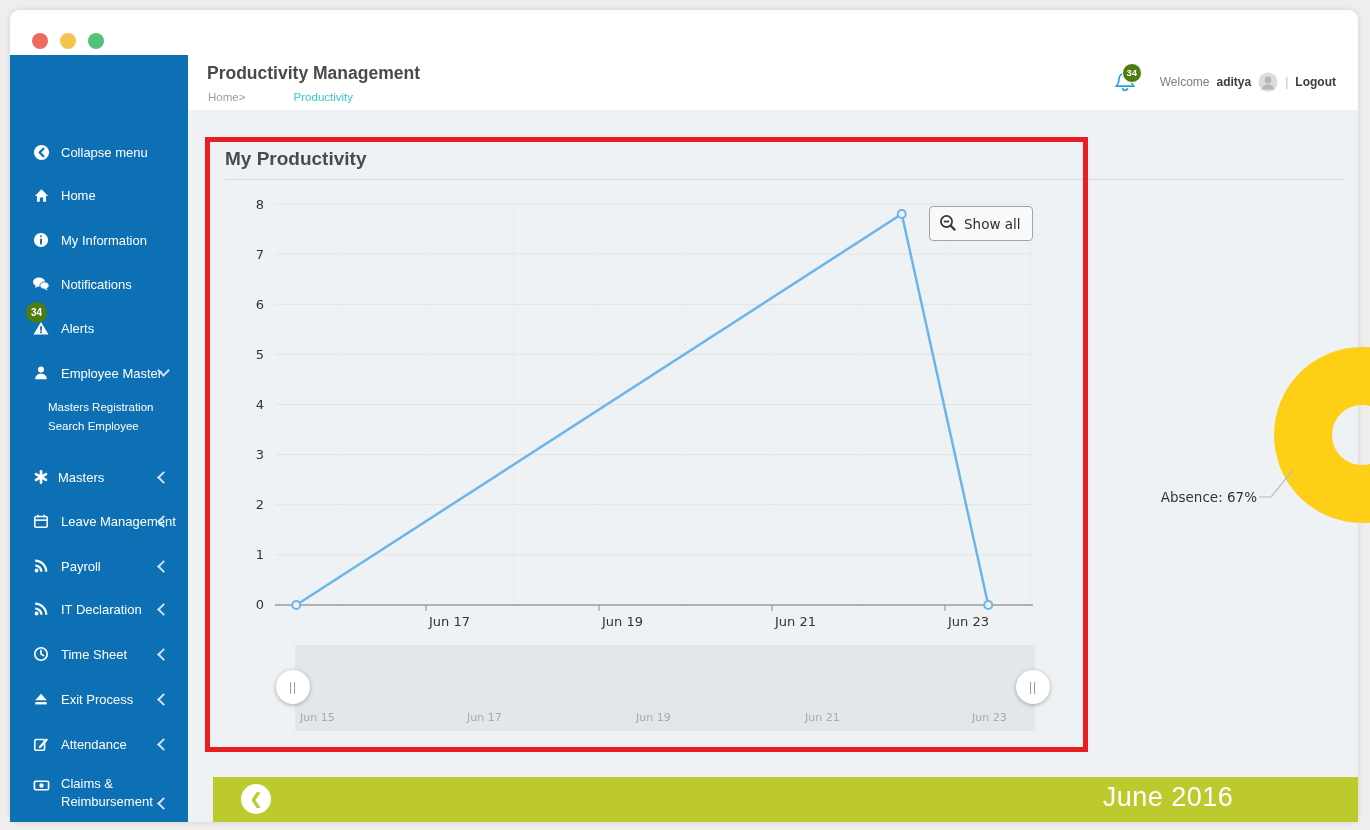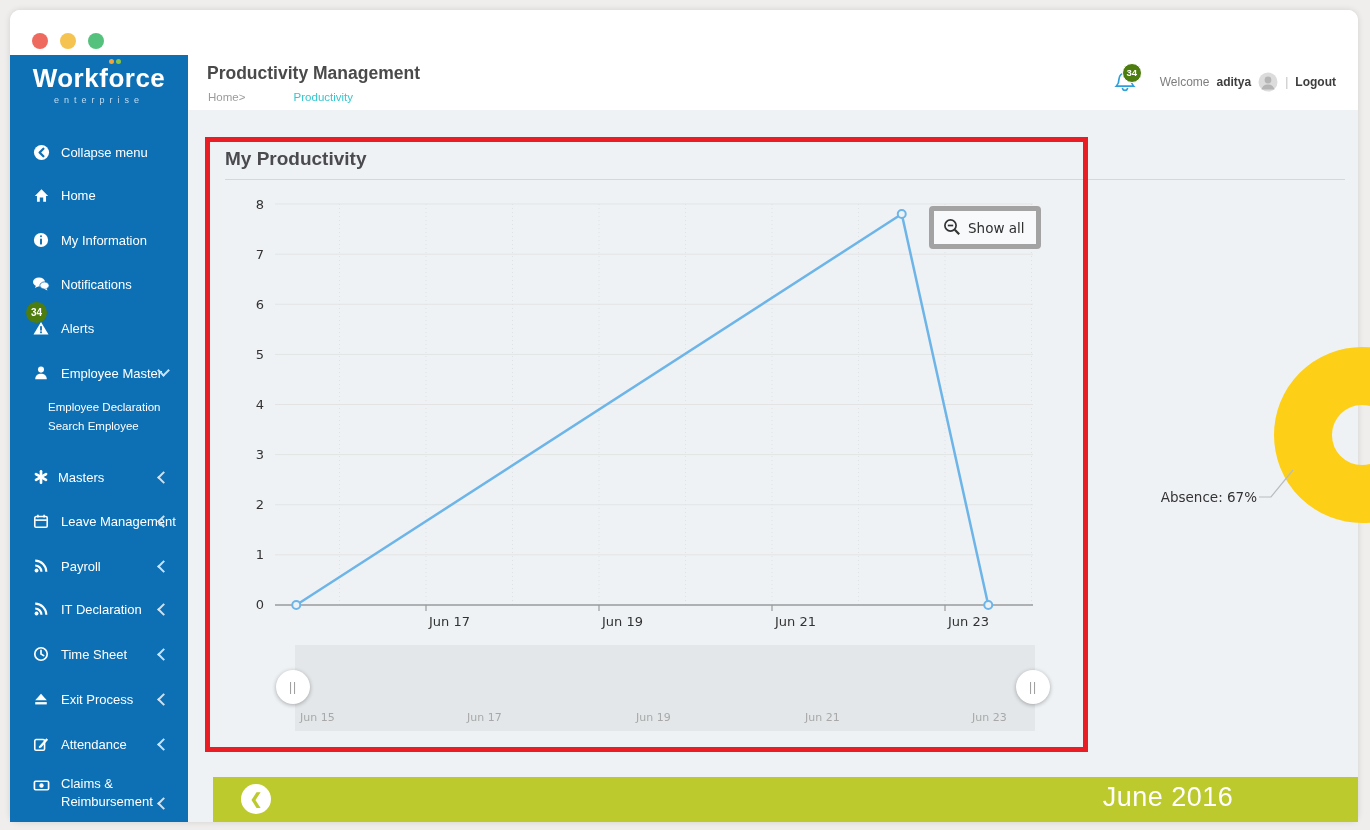--- a/index.html
+++ b/index.html
@@ -39,21 +39,21 @@
   .bold-dark{color:#3d3d3d;font-weight:bold;}
   
   #content{position:absolute;left:188px;top:110px;width:1170px;height:712px;background:#eff2f5;}
   #panel-title{position:absolute;left:225px;top:148px;font-size:19px;font-weight:bold;color:#4b4b4f;}
   #title-rule{position:absolute;left:225px;top:179px;width:1120px;border-top:1px solid #d7d7d7;}
   #red-box{position:absolute;left:205px;top:137px;width:883px;height:615px;border:5px solid #ea1d25;box-sizing:border-box;pointer-events:none;}
   #chart-svg{position:absolute;left:0;top:0;width:1370px;height:830px;pointer-events:none;}
   #chart-svg text{font-family:"DejaVu Sans",sans-serif;fill:#333;}
   .ytick{font-size:13px;text-anchor:end;}
   .xtick{font-size:13px;text-anchor:start;}
-  #show-all{position:absolute;left:929px;top:206px;display:flex;align-items:center;gap:6px;padding:7px 11px 7px 9px;background:#f7f9fa;border:5px solid #a3a3a3;border-radius:4px;font-size:13.5px;color:#2f2f2f;cursor:pointer;font-family:"DejaVu Sans",sans-serif;}
+  #show-all{position:absolute;left:929px;top:206px;display:flex;align-items:center;gap:6px;padding:7px 11px 7px 9px;background:#f7f9fa;border:1px solid #a3a3a3;border-radius:4px;font-size:13.5px;color:#2f2f2f;cursor:pointer;font-family:"DejaVu Sans",sans-serif;}
   
   #navigator{position:absolute;left:295px;top:645px;width:740px;height:86px;background:#e4e7e9;cursor:ew-resize;}
   .nav-label{position:absolute;top:66px;font-size:11px;color:#a8a8a8;font-family:"DejaVu Sans",sans-serif;}
   .nav-handle{position:absolute;top:25px;width:34px;height:34px;border-radius:50%;background:#fff;box-shadow:0 1px 4px rgba(0,0,0,.3);color:#9a9a9a;font-size:12px;text-align:center;line-height:34px;cursor:ew-resize;letter-spacing:1px;}
   
   #absence-label{position:absolute;left:1127px;top:489px;width:130px;text-align:right;font-size:13.5px;color:#333;font-family:"DejaVu Sans",sans-serif;}
   
   #month-bar{position:absolute;left:213px;top:777px;width:1145px;height:45px;background:#bdca2d;}
   #month-prev{position:absolute;left:28px;top:7px;width:30px;height:30px;border-radius:50%;background:#fff;color:#bdca2d;font-weight:bold;font-size:15px;text-align:center;line-height:30px;cursor:pointer;}
   #month-label{position:absolute;left:845px;top:5px;width:220px;text-align:center;color:#fff;font-size:27px;font-weight:300;letter-spacing:.5px;}
@@ -64,24 +64,20 @@
 <div id="page">
 
   <div id="window"></div>
   <div id="titlebar">
     <span class="light" style="left:22px;background:#ee6a5f;"></span>
     <span class="light" style="left:50px;background:#f5c350;"></span>
     <span class="light" style="left:78px;background:#54c27d;"></span>
   </div>
 
   <div id="sidebar">
-    <div id="logo">
-      <div class="brand"><span>Workf</span><span class="odot"><span>o</span><i class="d1"></i><i class="d2"></i></span><span>rce</span></div>
-      <div class="sub">enterprise</div>
-    </div>
 
     <div class="mi" style="top:86px;">
       <span class="ic">
           <svg width="17" height="17" viewBox="0 0 18 18">
             <circle cx="9" cy="9" r="8" fill="#fff"></circle>
             <path d="M11 5 L7 9 L11 13" fill="none" stroke="#0d70b5" stroke-width="2.4" stroke-linecap="round" stroke-linejoin="round"></path>
           </svg>
         </span>
       <span>Collapse menu</span>
     </div>
@@ -134,21 +130,21 @@
       <span class="ic">
           <svg width="16" height="16" viewBox="0 0 18 18">
             <circle cx="9" cy="5.2" r="3.4" fill="#fff"></circle>
             <path d="M2.5 16 C2.5 11.8 5.4 9.8 9 9.8 C12.6 9.8 15.5 11.8 15.5 16 Z" fill="#fff"></path>
           </svg>
         </span>
       <span>Employee Master</span>
       <span class="chv down"></span>
     </div>
     <div class="mi sub" style="top:341px;">
-        <span>Employee Declaration</span>
+        <span>Masters Registration</span>
       </div>
     <div class="mi sub" style="top:360px;text-align:center;">
         <span>Search Employee</span>
       </div>
 
     <div class="mi" style="top:411px;gap:8px;">
       <span class="ic">
           <svg width="16" height="16" viewBox="0 0 18 18">
             <g stroke="#fff" stroke-width="3" stroke-linecap="round">
               <line x1="9" y1="2.5" x2="9" y2="15.5"></line>

